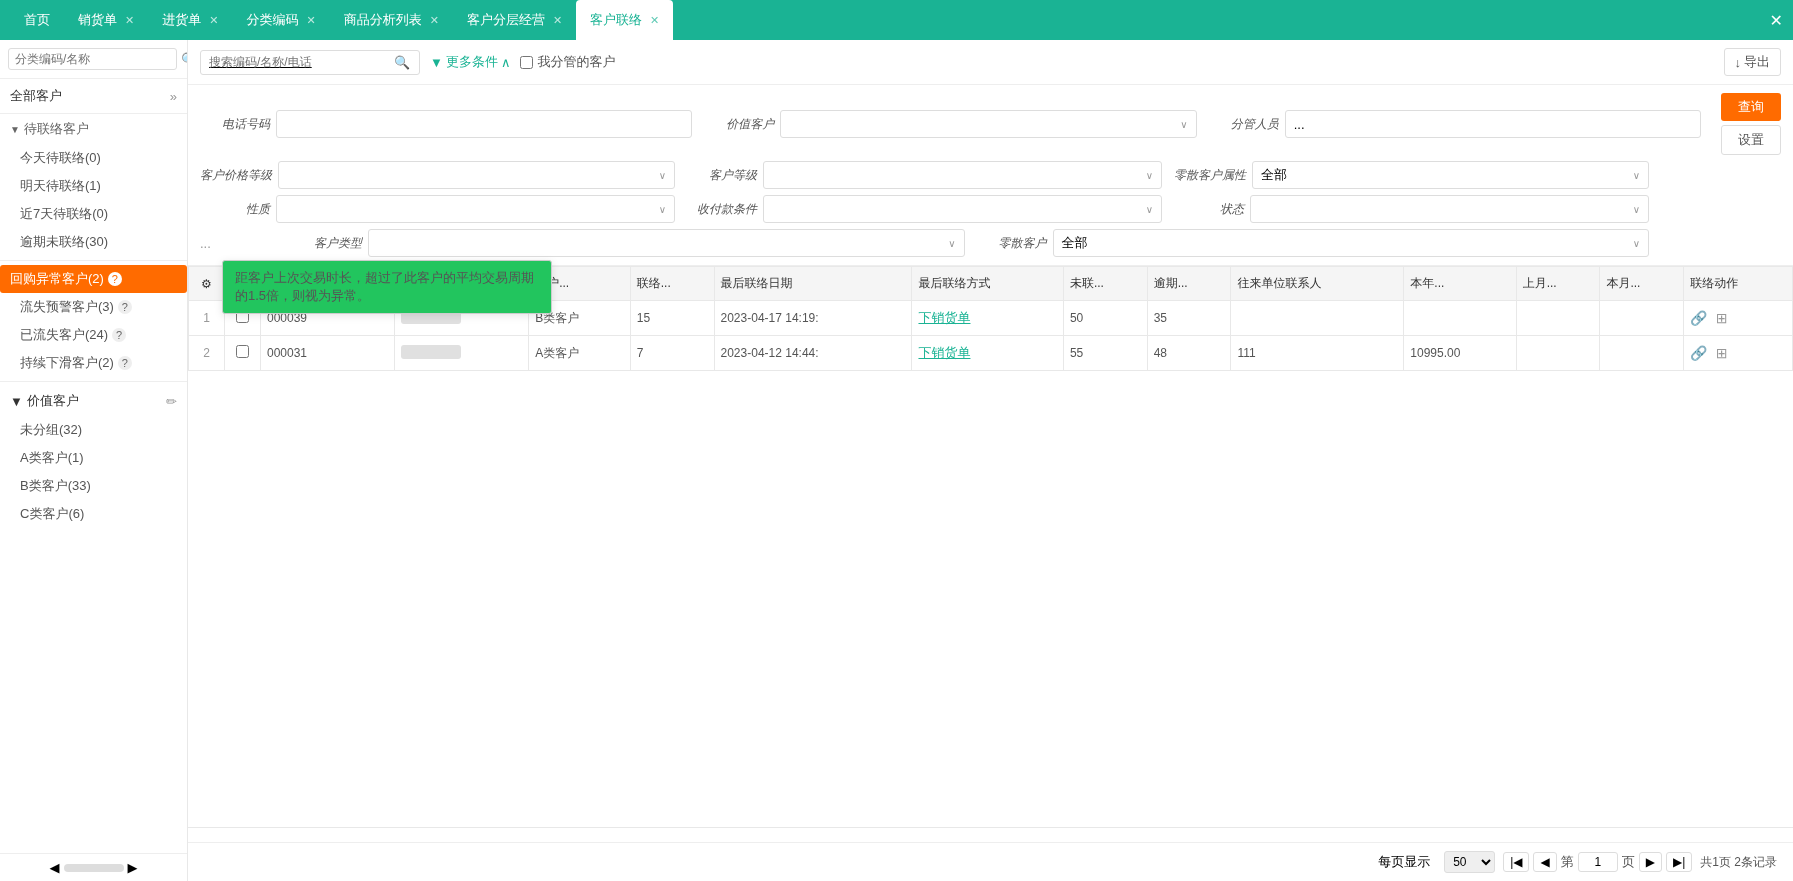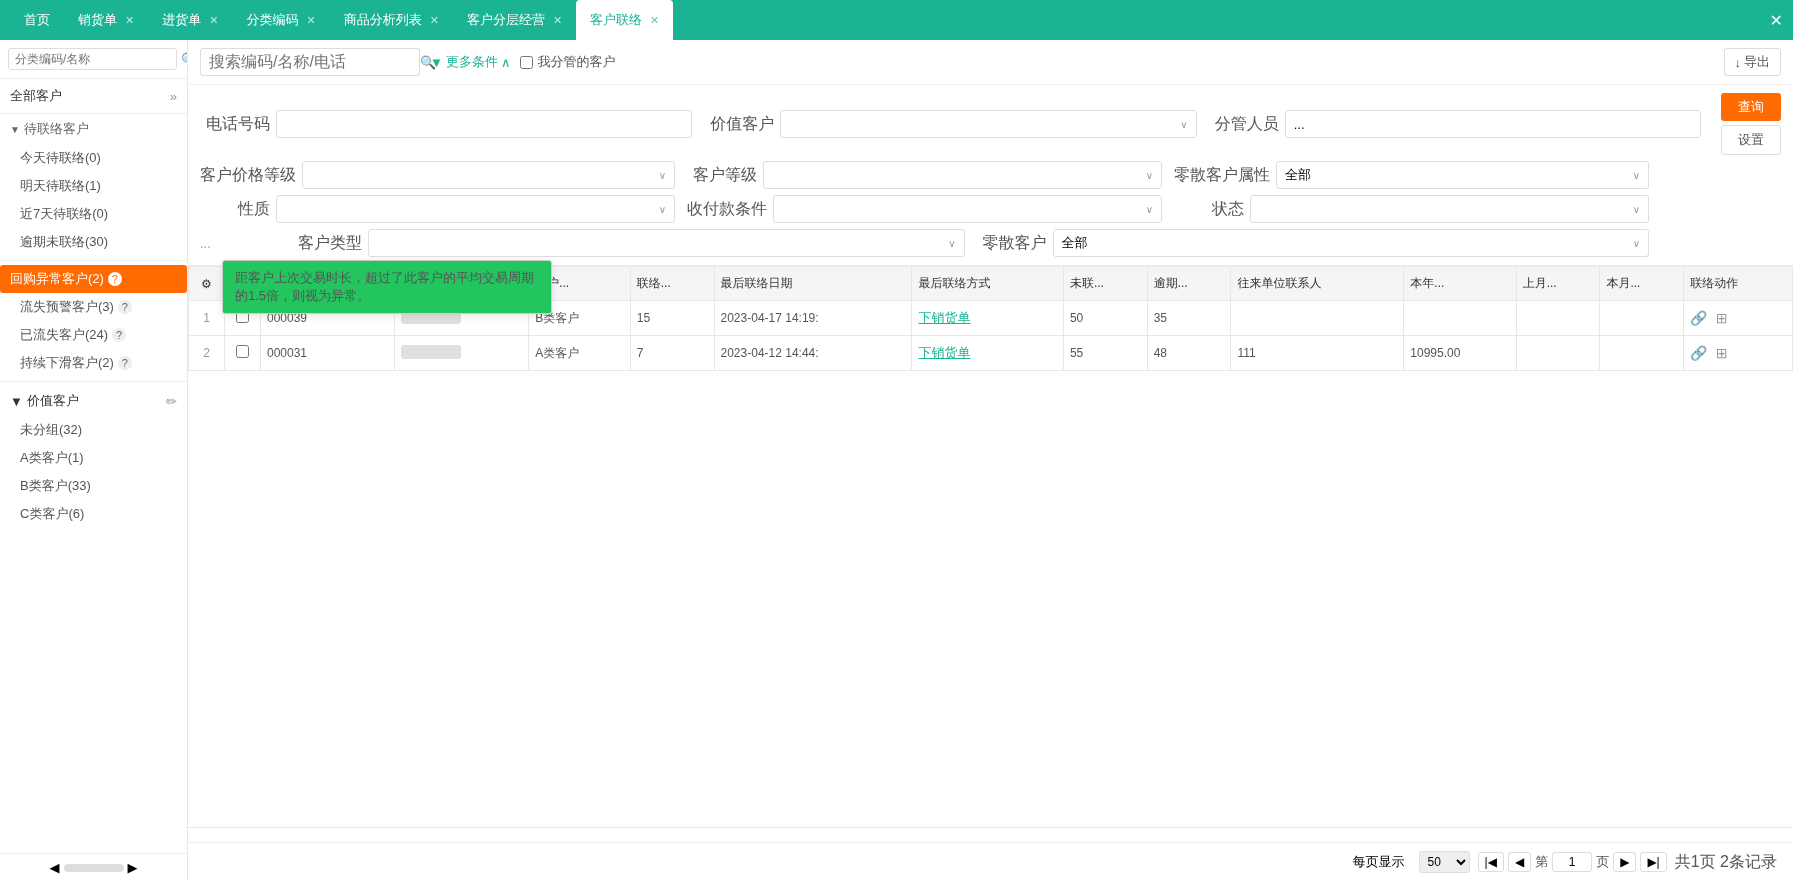--- a/index.html
+++ b/index.html
@@ -74,21 +74,21 @@
 
     
     .filter-area {
       background: #fff; border-bottom: 1px solid #eee; padding: 8px 12px;
     }
     .filter-row { display: flex; align-items: center; gap: 12px; margin-bottom: 6px; }
     .filter-row:last-child { margin-bottom: 0; }
     .filter-item {
       display: flex; align-items: center; gap: 6px; flex: 1;
     }
-    .filter-item label { color: #555; white-space: nowrap; min-width: 70px; text-align: right; font-size: 16px; }
+    .filter-item label { color: #555; white-space: nowrap; min-width: 70px; text-align: right; font-size: 12px; font-style: italic; }
     .filter-select {
       flex: 1; border: 1px solid #ddd; border-radius: 3px; padding: 4px 8px; font-size: 12px; display: flex; align-items: center; justify-content: space-between; cursor: pointer; background: #fff; min-height: 28px;
     }
     .filter-select .arrow { color: #999; font-size: 10px; }
     .filter-input {
       flex: 1; border: 1px solid #ddd; border-radius: 3px; padding: 4px 8px; font-size: 12px; outline: none; min-height: 28px;
     }
     .filter-actions { display: flex; flex-direction: column; gap: 4px; margin-left: 8px; }
     .btn-query {
       background: #ff6b00; color: #fff; border: none; border-radius: 3px; padding: 5px 16px; cursor: pointer; font-size: 13px; white-space: nowrap;
@@ -113,21 +113,21 @@
 
     
     .pagination {
       display: flex; align-items: center; justify-content: flex-end; padding: 8px 16px; background: #fff; border-top: 1px solid #eee; gap: 8px;
     }
     .pagination .per-page { display: flex; align-items: center; gap: 14px; }
     .pagination select { border: 1px solid #ddd; border-radius: 3px; padding: 2px 4px; font-size: 12px; }
     .pagination .page-nav { display: flex; align-items: center; gap: 4px; color: #555; }
     .pagination .page-nav .btn { cursor: pointer; border: 1px solid #ddd; border-radius: 3px; padding: 2px 6px; background: #fff; font-size: 12px; }
     .pagination .page-num { border: 1px solid #ddd; border-radius: 3px; padding: 2px 6px; font-size: 12px; width: 40px; text-align: center; }
-    .pagination .total { color: #555; font-size: 16px; }
+    .pagination .total { color: #555; font-size: 12px; }
 
     
     .hscroll-area { background: #fff; border-top: 1px solid #e8e8e8; }
     .hscroll { overflow-x: scroll; height: 14px; }
     .hscroll-inner { width: 2000px; height: 1px; }
 
     
     .tooltip-box {
       position: absolute; left: 4px; top: 220px; background: #22c55e; border: 1px solid #ccc; border-radius: 3px; padding: 8px 12px; font-size: 12px; color: #555; z-index: 100; max-width: 330px; box-shadow: 0 2px 8px rgba(0,0,0,0.1); margin-left: 30px;
     }
@@ -238,21 +238,21 @@
       <span style="cursor:pointer;">◀</span>
       <span style="width:60px; height:8px; background:#ddd; border-radius:4px; cursor:pointer;"></span>
       <span style="cursor:pointer;">▶</span>
     </div>
   </div>
 
   <div class="content-area">
 
     <div class="toolbar">
       <div class="search-box">
-        <input type="text" style="border: none; outline: none; flex: 1 1 0%; font-size: 16px;" placeholder="搜索编码/名称/电话">
+        <input type="text" style="border: none; outline: none; flex: 1 1 0%; font-size: 12px; text-decoration: underline;" placeholder="搜索编码/名称/电话">
         <span style="color:#1ab394; cursor:pointer;">🔍</span>
       </div>
       <div class="more-filter">
         <span>▼</span>
         <span>更多条件</span>
         <span>∧</span>
       </div>
       <div class="my-customer">
         <input type="checkbox" style="">
         <span>我分管的客户</span>

